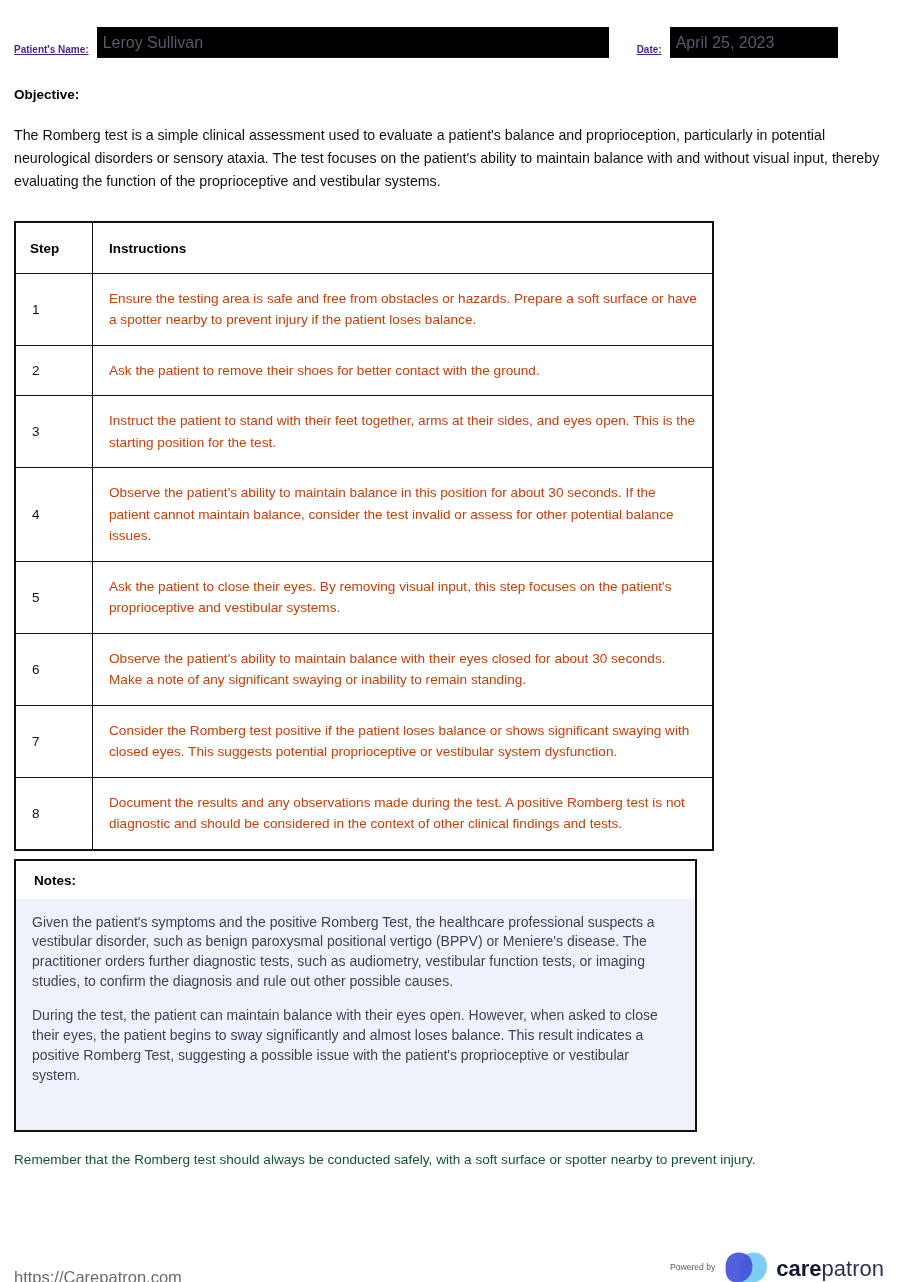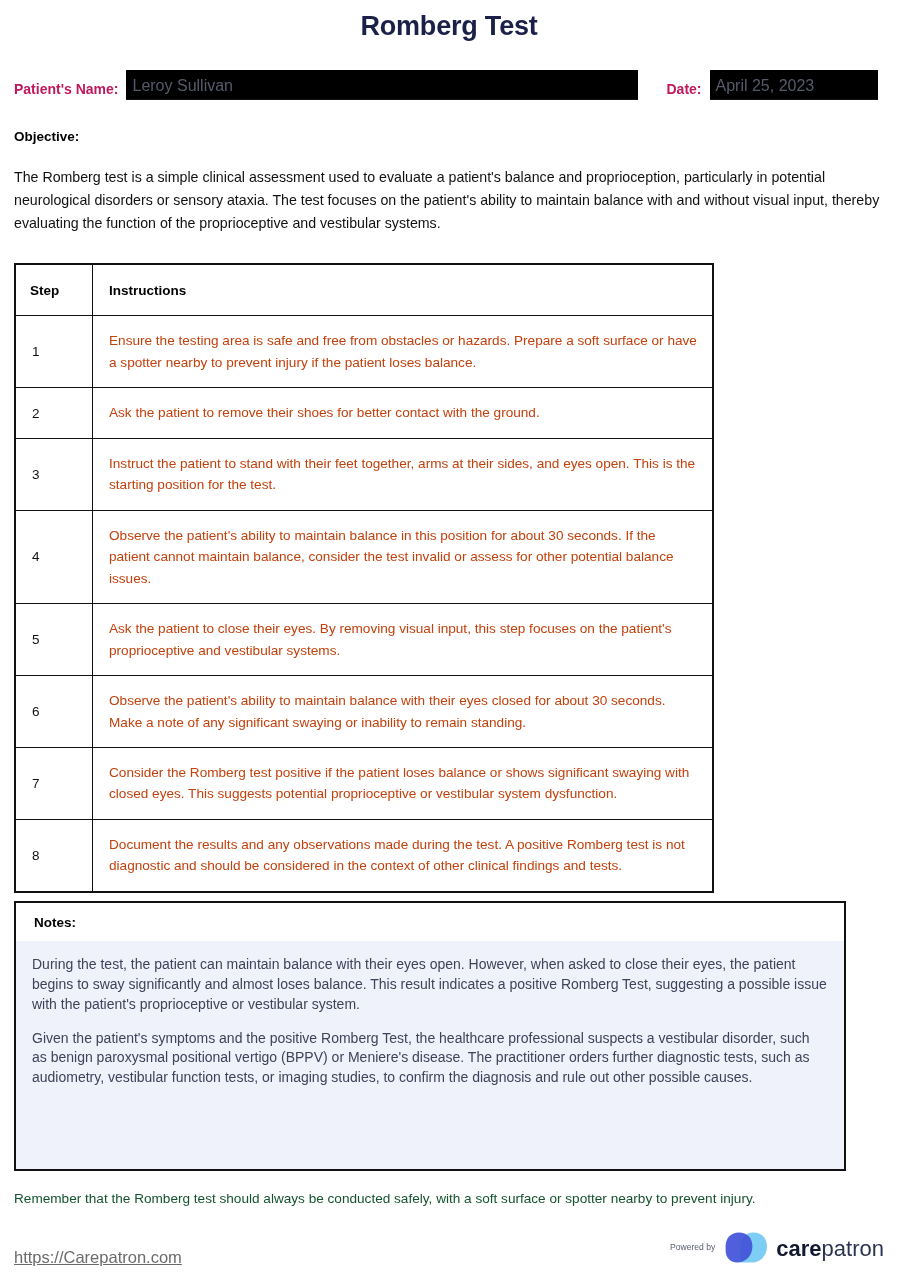--- a/index.html
+++ b/index.html
@@ -36,25 +36,26 @@
   }
 
   
   .patient-row {
     display: flex;
     align-items: flex-end;
     margin-top: 20px;
     height: 38px;
   }
   .field-label {
-    font-size: 14px;
-    font-weight: bold;
-    color: #be185d;
+    font-size: 10px;
+    font-weight: bold;
+    color: #4c1d95;
     white-space: nowrap;
     padding-bottom: 3px;
+    text-decoration: underline;
   }
   .field-wrap {
     border-bottom: 1.6px solid #111;
     position: relative;
   }
   .field-box {
     background: #000000;
     font-size: 16px;
     color: #565b6b;
     padding: 5px 6px 3px 6px;
@@ -114,21 +115,21 @@
     font-size: 13.6px;
     line-height: 1.58;
     padding: 14px 14px 14px 16px;
     color: #c2410c;
   }
 
   
   .notes-box {
     margin-top: 8px;
     border: 2px solid #111;
-    width: 832px;
+    width: 683px;
     box-sizing: border-box;
     background: #fca5a5;
   }
   .notes-head {
     background: #ffffff;
     font-size: 13.5px;
     font-weight: bold;
     padding: 12px 0 11px 18px;
   }
   .notes-body {
@@ -193,21 +194,20 @@
     padding-bottom: 1px;
   }
   .brand-word b { font-weight: bold; }
   .brand-word span { font-weight: normal; color: #2b3350; }
 </style>
 </head>
 <body>
 
 <div class="page">
 
-  <h1 class="doc-title">Romberg Test</h1>
 
   <div class="patient-row">
     <div class="field-label">Patient's Name:</div>
     <div class="field-wrap name-wrap">
       <div class="field-box">Leroy Sullivan</div>
     </div>
     <div class="field-label date-label">Date:</div>
     <div class="field-wrap date-wrap">
       <div class="field-box">April 25, 2023</div>
     </div>
@@ -255,22 +255,22 @@
       <tr>
         <td class="cell-step">8</td>
         <td class="cell-instr">Document the results and any observations made during the test. A positive Romberg test is not diagnostic and should be considered in the context of other clinical findings and tests.</td>
       </tr>
     </tbody>
   </table>
 
   <div class="notes-box">
     <div class="notes-head">Notes:</div>
     <div class="notes-body">
+      <p>Given the patient's symptoms and the positive Romberg Test, the healthcare professional suspects a vestibular disorder, such as benign paroxysmal positional vertigo (BPPV) or Meniere's disease. The practitioner orders further diagnostic tests, such as audiometry, vestibular function tests, or imaging studies, to confirm the diagnosis and rule out other possible causes.</p>
       <p>During the test, the patient can maintain balance with their eyes open. However, when asked to close their eyes, the patient begins to sway significantly and almost loses balance. This result indicates a positive Romberg Test, suggesting a possible issue with the patient's proprioceptive or vestibular system.</p>
-      <p>Given the patient's symptoms and the positive Romberg Test, the healthcare professional suspects a vestibular disorder, such as benign paroxysmal positional vertigo (BPPV) or Meniere's disease. The practitioner orders further diagnostic tests, such as audiometry, vestibular function tests, or imaging studies, to confirm the diagnosis and rule out other possible causes.</p>
     </div>
   </div>
 
   <div class="reminder">Remember that the Romberg test should always be conducted safely, with a soft surface or spotter nearby to prevent injury.</div>
 
   <div class="footer">
     <a class="footer-url" href="#">https://Carepatron.com</a>
     <div class="brand">
       <div class="powered-by">Powered by</div>
       <div class="brand-logo">

